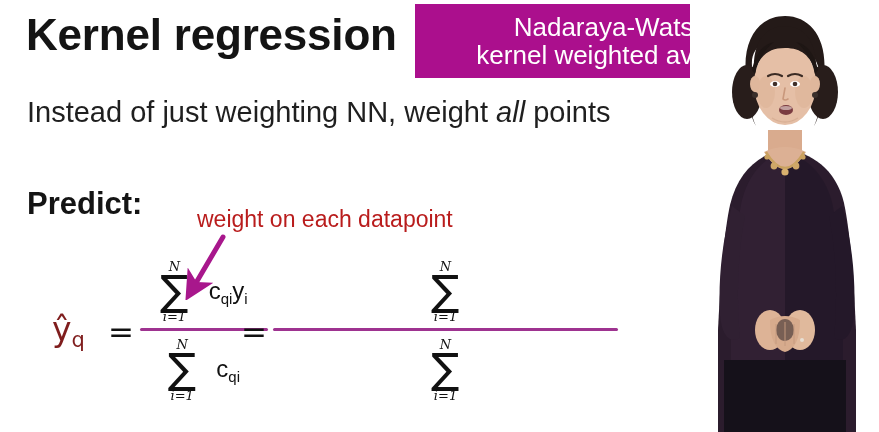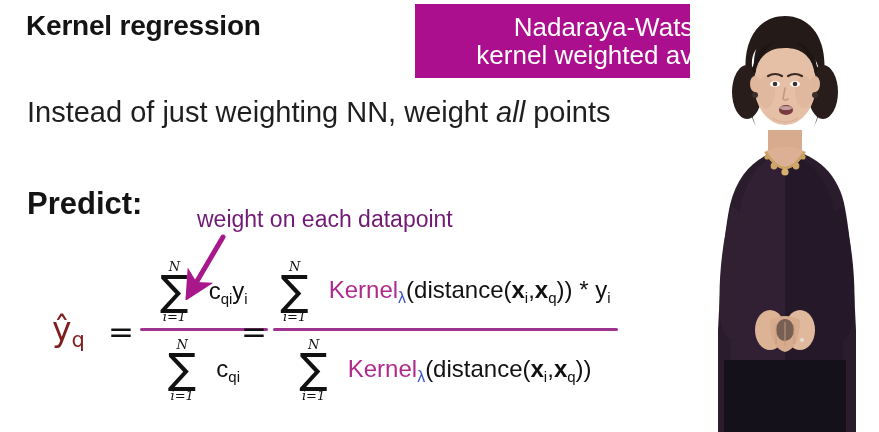--- a/index.html
+++ b/index.html
@@ -15,21 +15,21 @@
     overflow: hidden;
     font-family: "Liberation Sans", sans-serif;
     color: #1a1a1a;
   }
 
   
   #slide-title {
     position: absolute;
     left: 26px;
     top: 10px;
-    font-size: 28px;
+    font-size: 44px;
     font-weight: 600;
     letter-spacing: -0.2px;
     color: #141414;
     white-space: nowrap;
   }
 
   
   #banner {
     position: absolute;
     left: 415px;
@@ -76,21 +76,21 @@
     white-space: nowrap;
   }
 
   
   #annotation-text {
     position: absolute;
     left: 197px;
     top: 206px;
     font-size: 23px;
     font-weight: 400;
-    color: #701a75;
+    color: #b91c1c;
     white-space: nowrap;
   }
   #annotation-arrow {
     position: absolute;
     left: 176px;
     top: 232px;
     width: 60px;
     height: 68px;
   }
 
@@ -263,30 +263,28 @@
 
     <div class="eq-eqsign" id="eq-equals-2">=</div>
 
     <div class="fraction" id="fraction-2">
       <div class="frac-part frac-num">
         <span class="sum">
           <span class="lim lim-top">N</span>
           <span class="sigma">∑</span>
           <span class="lim lim-bot">i=1</span>
         </span>
-        <span class="expr"><span class="kernel">Kernel</span><span class="lam">λ</span><span>(distance(</span><span class="bold">x</span><span class="sub">i</span><span>,</span><span class="bold">x</span><span class="sub">q</span><span>))</span><span> * </span><span>y</span><span class="sub">i</span></span>
       </div>
       <div class="frac-bar"></div>
       <div class="frac-part frac-den">
         <span class="sum">
           <span class="lim lim-top">N</span>
           <span class="sigma">∑</span>
           <span class="lim lim-bot">i=1</span>
         </span>
-        <span class="expr"><span class="kernel">Kernel</span><span class="lam">λ</span><span>(distance(</span><span class="bold">x</span><span class="sub">i</span><span>,</span><span class="bold">x</span><span class="sub">q</span><span>))</span></span>
       </div>
     </div>
 
   </div>
 
   <div id="presenter">
     <svg width="189" height="432" viewBox="0 0 189 432">
       <rect x="0" y="0" width="189" height="432" fill="#ffffff"></rect>
 
       <path d="M78,130 L78,168 Q94,180 112,168 L112,130 Z" fill="#d9ab8e"></path>

